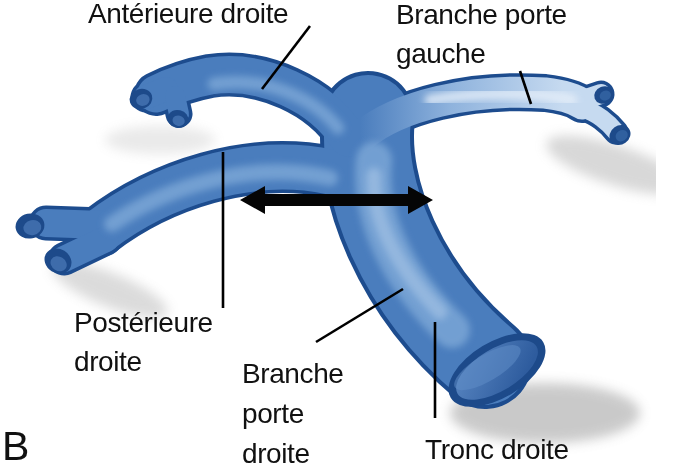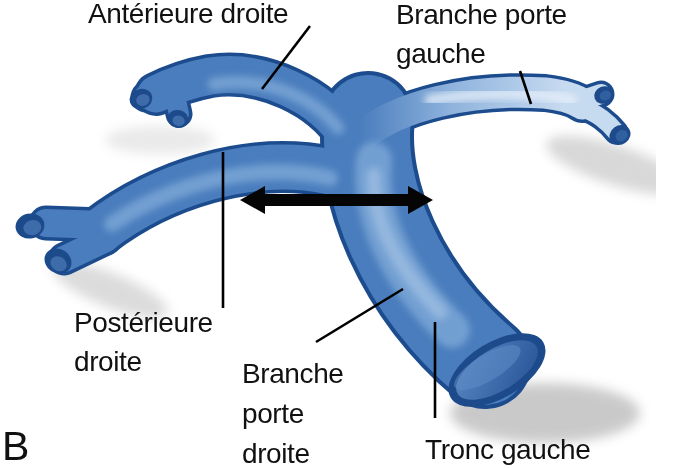--- a/index.html
+++ b/index.html
@@ -133,16 +133,16 @@
   <div class="lbl" style="left:396px;top:-5px;">Branche porte
 gauche</div>
 
   <div class="lbl" style="left:74px;top:303px;">Postérieure
 droite</div>
 
   <div class="lbl" style="left:242px;top:354px;line-height:40px;">Branche
 porte
 droite</div>
 
-  <div class="lbl" style="left:425px;top:430px;">Tronc gauche</div>
+  <div class="lbl" style="left:425px;top:430px;">Tronc droite</div>
 
   <div class="panel-letter" style="left:2px;top:426px;">B</div>
 </div>
 
 </body></html>

